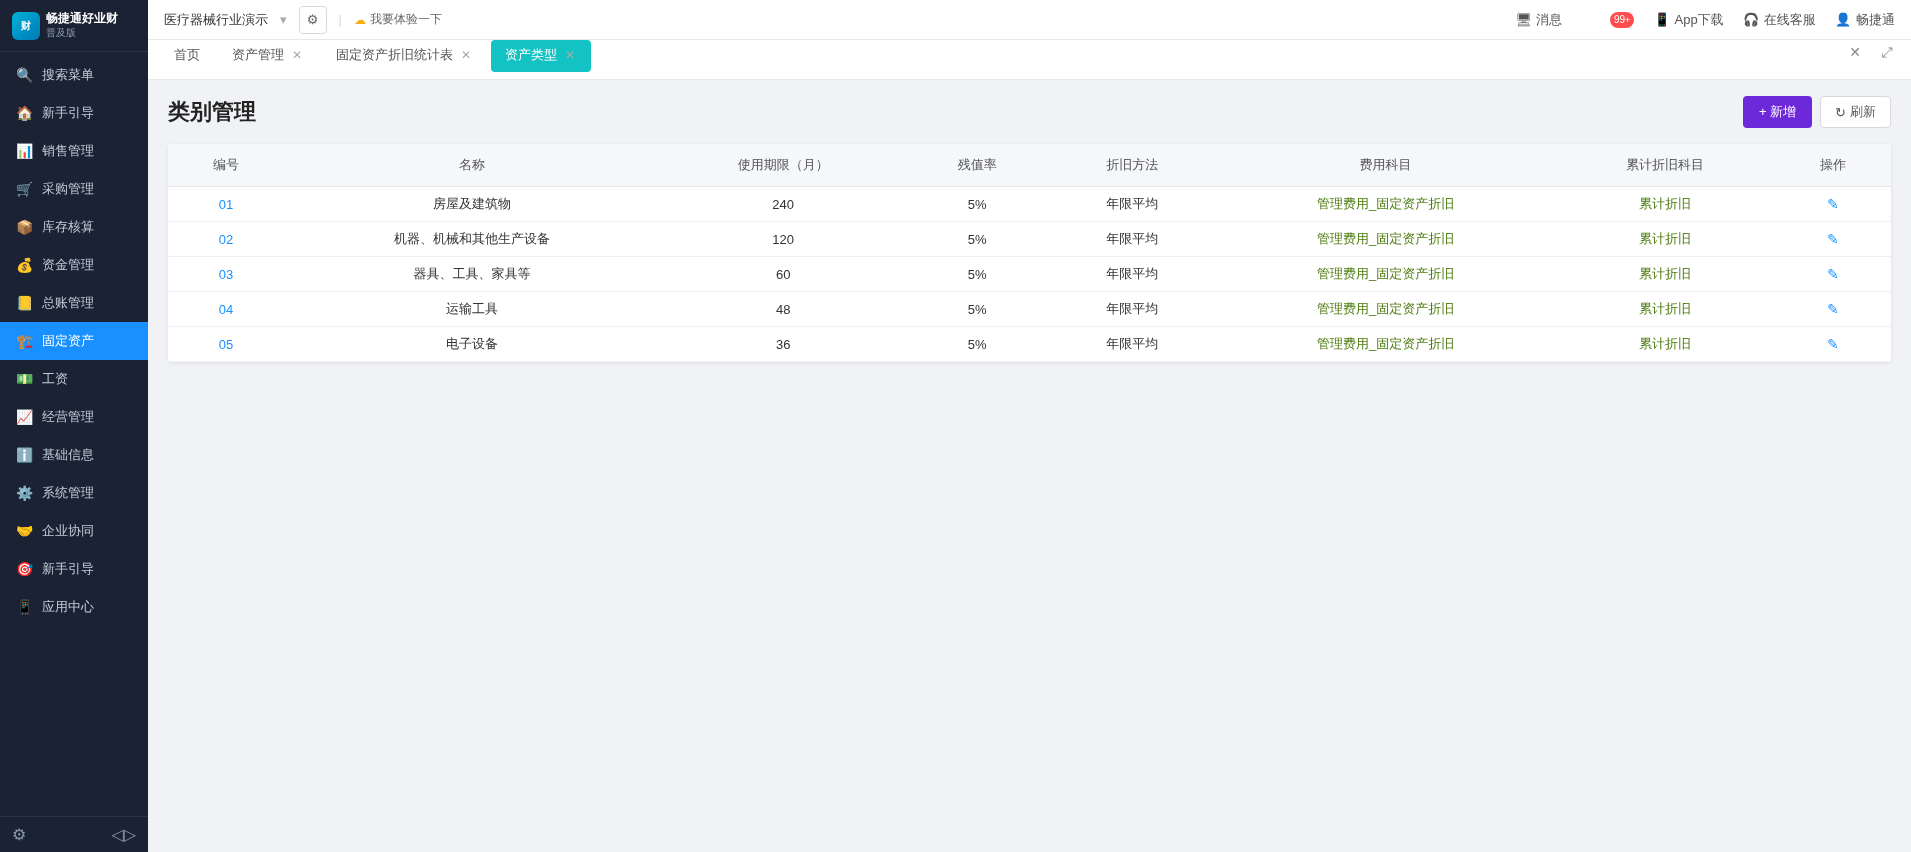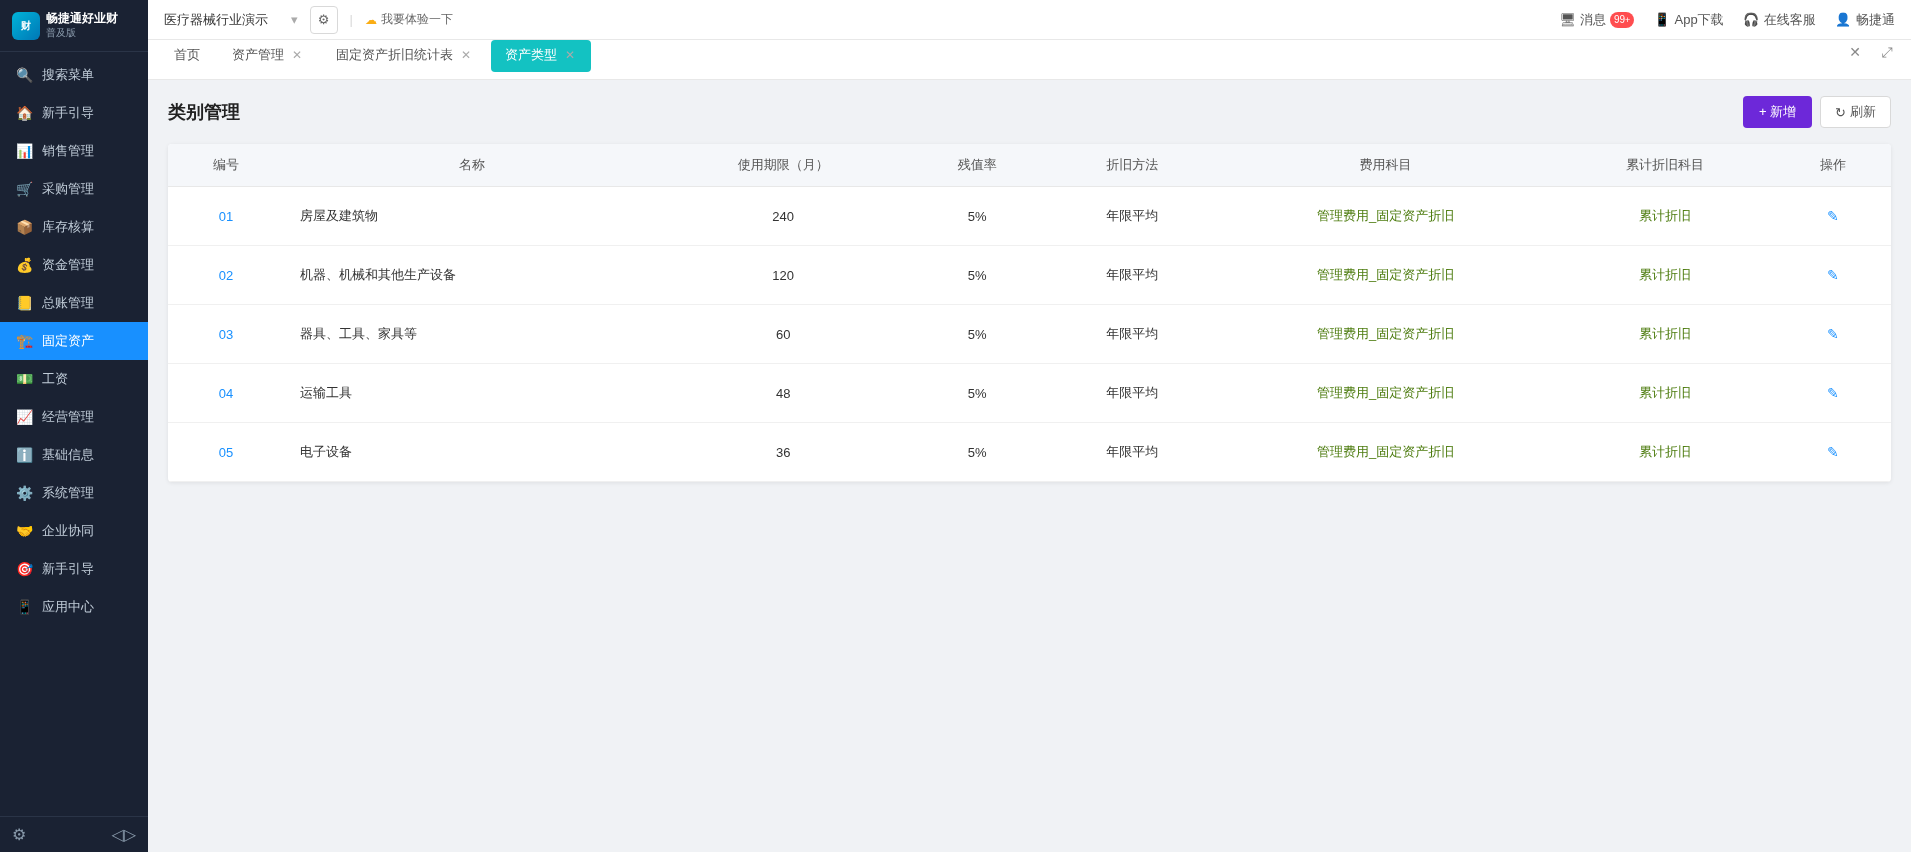--- a/index.html
+++ b/index.html
@@ -78,21 +78,21 @@
       display: flex;
       align-items: center;
       padding: 0 16px;
       border-bottom: 1px solid #e8e8e8;
       gap: 12px;
       flex-shrink: 0;
     }
     .topbar-module {
       display: flex;
       align-items: center;
-      gap: 23px;
+      gap: 12px;
       color: #333;
       font-size: 13px;
       cursor: pointer;
       justify-content: center;
     }
     .topbar-separator { color: #d9d9d9; }
     .topbar-settings {
       width: 28px; height: 28px;
       border: 1px solid #d9d9d9;
       border-radius: 4px;
@@ -115,20 +115,21 @@
     }
     .badge {
       background: #ff4d4f;
       color: white;
       font-size: 10px;
       padding: 1px 4px;
       border-radius: 8px;
       min-width: 18px;
       text-align: center;
       line-height: 14px;
+      margin-left: 44px;
     }
     .badge-plus { font-size: 9px; }
 
     
     .tabsbar {
       background: #fff;
       height: 40px;
       display: flex;
       align-items: flex-start;
       padding: 0 12px;
@@ -180,21 +181,21 @@
       background: #f0f2f5;
     }
 
     .page-header {
       display: flex;
       align-items: center;
       justify-content: space-between;
       margin-bottom: 16px;
     }
     .page-title {
-      font-size: 18px;
+      font-size: 22px;
       font-weight: 600;
       color: #222;
     }
     .page-actions {
       display: flex;
       gap: 8px;
     }
     .btn-primary {
       background: #6d28d9;
       color: white;
@@ -233,27 +234,27 @@
     }
     th {
       padding: 12px 16px;
       text-align: center;
       font-weight: 500;
       color: #555;
       border-bottom: 1px solid #e8e8e8;
       font-size: 13px;
     }
     td {
-      padding: 20px 16px;
+      padding: 8px 16px;
       text-align: center;
       border-bottom: 1px solid #f0f0f0;
       color: #333;
       font-size: 13px;
     }
-    .td-name { text-align: left; }
+    .td-name { text-align: center; }
     .td-code { color: #1890ff; }
     .td-edit-btn {
       color: #1890ff;
       cursor: pointer;
       font-size: 14px;
     }
     .td-subject { color: #4d7c0f; }
   </style>
 </head>
 <body>

